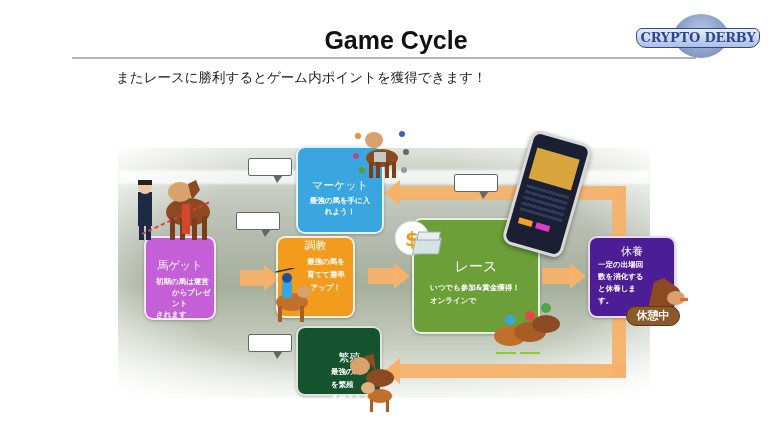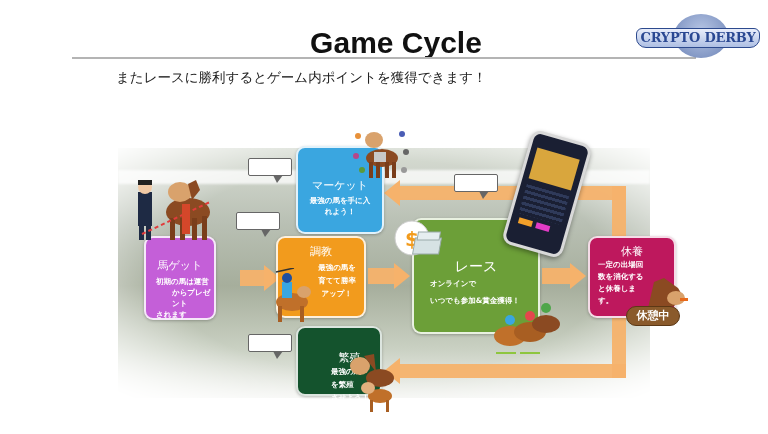--- a/index.html
+++ b/index.html
@@ -1,20 +1,20 @@
 <!DOCTYPE html>
 <html><head>
 <meta charset="utf-8">
 <style>
   * { box-sizing: border-box; margin: 0; padding: 0; }
   html, body { width: 768px; height: 434px; background: #ffffff; overflow: hidden; }
   body { font-family: "DejaVu Sans", sans-serif; position: relative; }
 
   .title { position: absolute; left: 0; width: 768px; top: 26px; text-align: center;
-    font-family: "Liberation Sans", sans-serif; font-weight: bold; font-size: 30px; color: #111; padding-left: 24px; }
+    font-family: "Liberation Sans", sans-serif; font-weight: bold; font-size: 25px; color: #111; padding-left: 24px; }
   .rule { position: absolute; left: 72px; top: 57px; width: 624px; height: 2px; background: #b4b4b4; }
 
   .logo { position: absolute; left: 634px; top: 14px; width: 128px; height: 44px; }
   .logo .emblem { position: absolute; left: 40px; top: 0; width: 54px; height: 44px; border-radius: 50%;
     background: radial-gradient(circle at 50% 40%, #9fb3dc, #3b5a9e); opacity: .75; }
   .logo .banner { position: absolute; left: 2px; top: 14px; width: 124px; height: 20px;
     background: linear-gradient(#e9eefb, #aebfe3); border: 1.5px solid #2d4a8e; border-radius: 6px 6px 10px 10px;
     font-family: "DejaVu Serif", serif; font-weight: bold; font-size: 13px; color: #2a4892; text-align: center; line-height: 17px; letter-spacing: -0.2px; }
 
   .intro { position: absolute; left: 116px; top: 68px; font-size: 13.5px; color: #222; line-height: 18px; font-family: "DejaVu Sans", sans-serif; }
@@ -95,41 +95,41 @@
   <span class="desc" style="text-align:left;padding-left:10px;margin-left:16px;">からプレゼント</span>
   <span class="desc" style="text-align:left;padding-left:10px;">されます</span>
 </div>
 
 <div class="box" style="left:296px;top:146px;width:88px;height:88px;background:#3aa6e0;padding-top:30px;">
   <span class="head">マーケット</span>
   <span class="desc" style="margin-top:2px;">最強の馬を手に入</span>
   <span class="desc">れよう！</span>
 </div>
 
-<div class="box" style="left:276px;top:236px;width:90px;height:82px;background:#f29b1d;padding-top:6px;">
+<div class="box" style="left:276px;top:236px;width:79px;height:82px;background:#f29b1d;">
   <span class="head">調教</span>
   <span class="desc" style="text-align:right;padding-right:8px;margin-top:2px;line-height:13px;">最強の馬を</span>
   <span class="desc" style="text-align:right;padding-right:8px;line-height:13px;">育てて勝率</span>
   <span class="desc" style="text-align:right;padding-right:12px;line-height:13px;">アップ！</span>
 </div>
 
 <div class="box" style="left:296px;top:326px;width:86px;height:70px;background:#14532d;padding-top:22px;padding-left:21px;">
   <span class="head">繁殖</span>
   <span class="desc" style="text-align:left;padding-left:12px;line-height:13px;">最強の馬</span>
   <span class="desc" style="text-align:left;padding-left:12px;line-height:13px;">を繁殖</span>
   <span class="desc" style="text-align:left;padding-left:12px;line-height:13px;">させよう！</span>
 </div>
 
 <div class="box" style="left:412px;top:218px;width:128px;height:116px;background:#6c9f38;padding-top:38px;">
   <span class="head" style="font-size:14px;">レース</span>
+  <span class="desc" style="text-align:left;padding-left:16px;margin-top:6px;">いつでも参加&amp;賞金獲得！</span>
   <span class="desc" style="text-align:left;padding-left:16px;margin-top:2px;">オンラインで</span>
-  <span class="desc" style="text-align:left;padding-left:16px;margin-top:6px;">いつでも参加&amp;賞金獲得！</span>
-</div>
-
-<div class="box" style="left:588px;top:236px;width:88px;height:82px;background:#be185d;padding-top:6px;">
+</div>
+
+<div class="box" style="left:588px;top:236px;width:88px;height:82px;background:#4c1d95;padding-top:6px;">
   <span class="head">休養</span>
   <span class="desc" style="text-align:left;padding-left:8px;line-height:12px;">一定の出場回</span>
   <span class="desc" style="text-align:left;padding-left:8px;line-height:12px;">数を消化する</span>
   <span class="desc" style="text-align:left;padding-left:8px;line-height:12px;">と休養しま</span>
   <span class="desc" style="text-align:left;padding-left:8px;line-height:12px;">す。</span>
 </div>
 
 <svg class="illus" style="left:130px;top:178px;" width="90" height="66" viewBox="0 0 90 66">
   <rect x="8" y="14" width="14" height="34" fill="#1e2a44"></rect>
   <circle cx="15" cy="9" r="7" fill="#f1c9a5"></circle>

